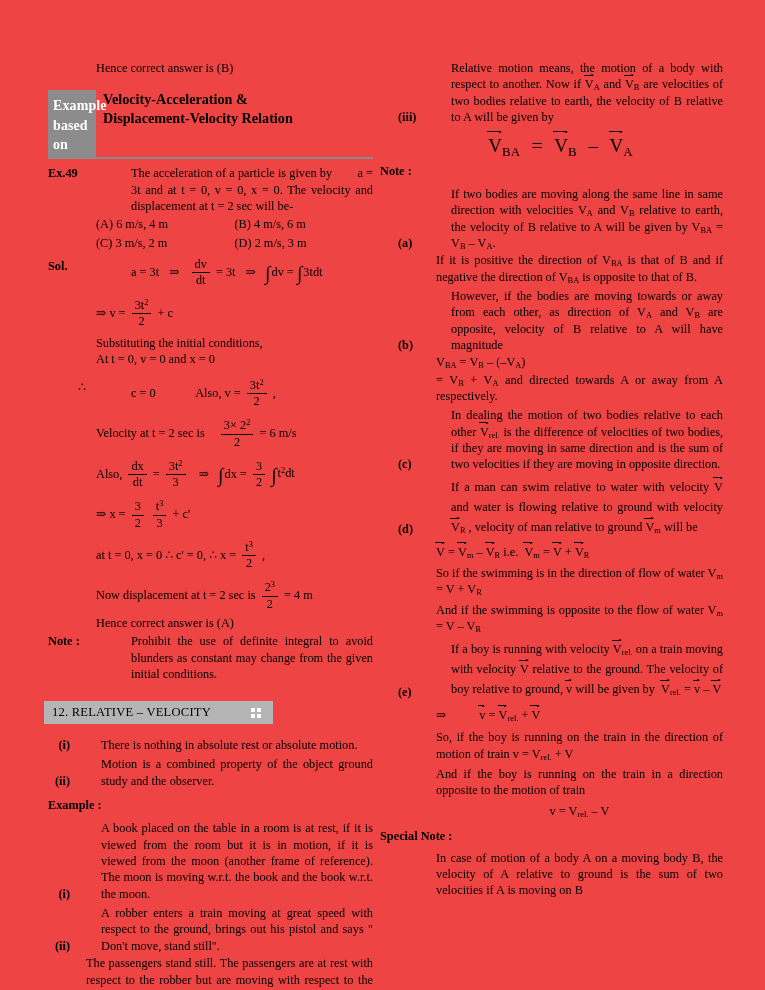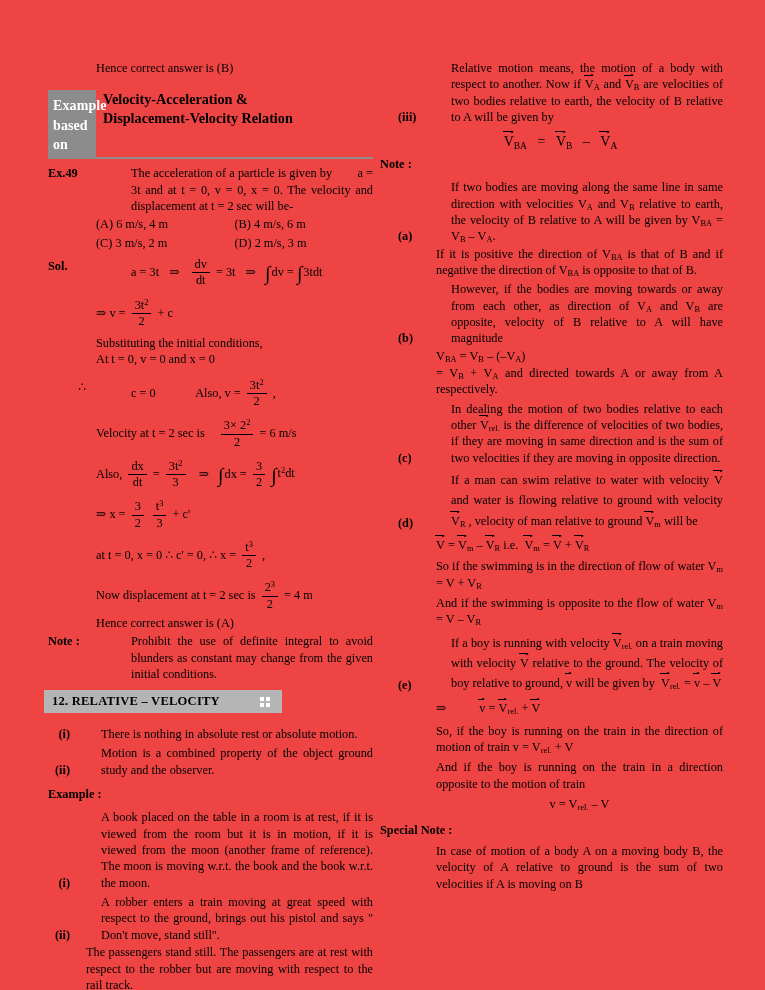--- a/index.html
+++ b/index.html
@@ -65,26 +65,26 @@
     font-weight:bold;
     line-height:1.33;
     padding-left:7px;
     border-bottom:2.5px solid #8c8c8c;
     padding-bottom:1px;
   }
 
   
   .secbar{
     background:#b5b5b5;
-    margin-top:8px;margin-bottom:6px;
+    margin-top:19px;margin-bottom:6px;
     margin-left:-4px;
     padding:3px 6px 3px 8px;
     display:inline-flex;
     align-items:center;
-    font-weight:bold;
+    font-weight:normal;
     font-size:12.6px;
     letter-spacing:.2px;
     gap:32px;
   }
   .dots{
     display:inline-grid;
     grid-template-columns:repeat(2,4px);
     grid-template-rows:repeat(2,4px);
     gap:2px;
     margin-left:8px;
@@ -355,21 +355,21 @@
       <div class="lnum-r" style="padding-left:0;width:30px;">(iii)</div>
       <div class="ltxt m">
         <span>Relative motion means, the motion of a body with respect to another. Now if</span>
         <span class="vec"><span class="vb"><span class="bar"></span><span>V</span></span><sub>A</sub></span>
         <span>and</span>
         <span class="vec"><span class="vb"><span class="bar"></span><span>V</span></span><sub>B</sub></span>
         <span>are velocities of two bodies relative to earth,  the velocity of B relative to A will be given by</span>
       </div>
     </div>
 
-    <div class="eq eqc m" style="font-size:14px;">
+    <div class="eq eqc m" style="font-size:19px;">
       <span class="vec"><span class="vb"><span class="bar"></span>V</span><sub>BA</sub></span>
       <span class="sp-s"></span>=<span class="sp-s"></span>
       <span class="vec"><span class="vb"><span class="bar"></span>V</span><sub>B</sub></span>
       <span class="sp-s"></span>–<span class="sp-s"></span>
       <span class="vec"><span class="vb"><span class="bar"></span>V</span><sub>A</sub></span>
       
     </div>
 
     <div class="lbl" style="margin-left:-18px;margin-top:3px;">Note :</div>
 

